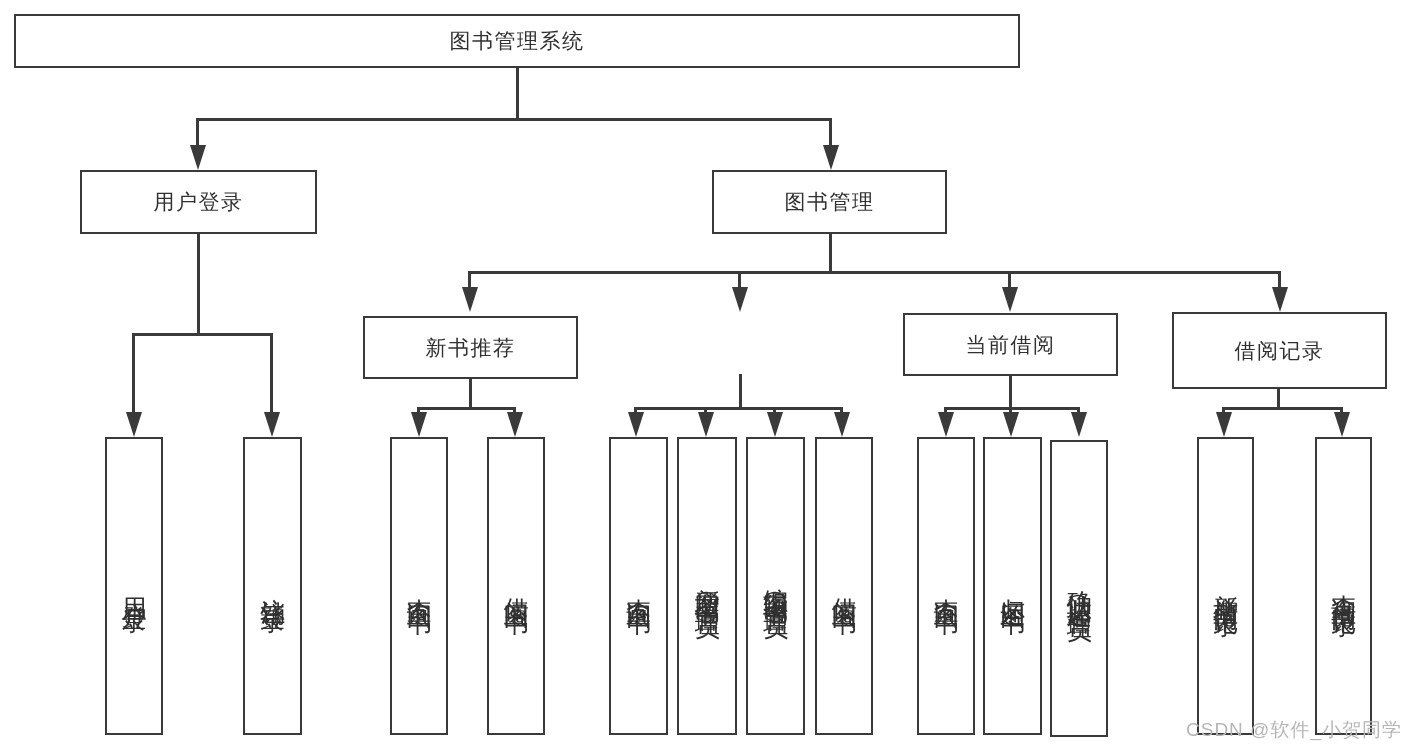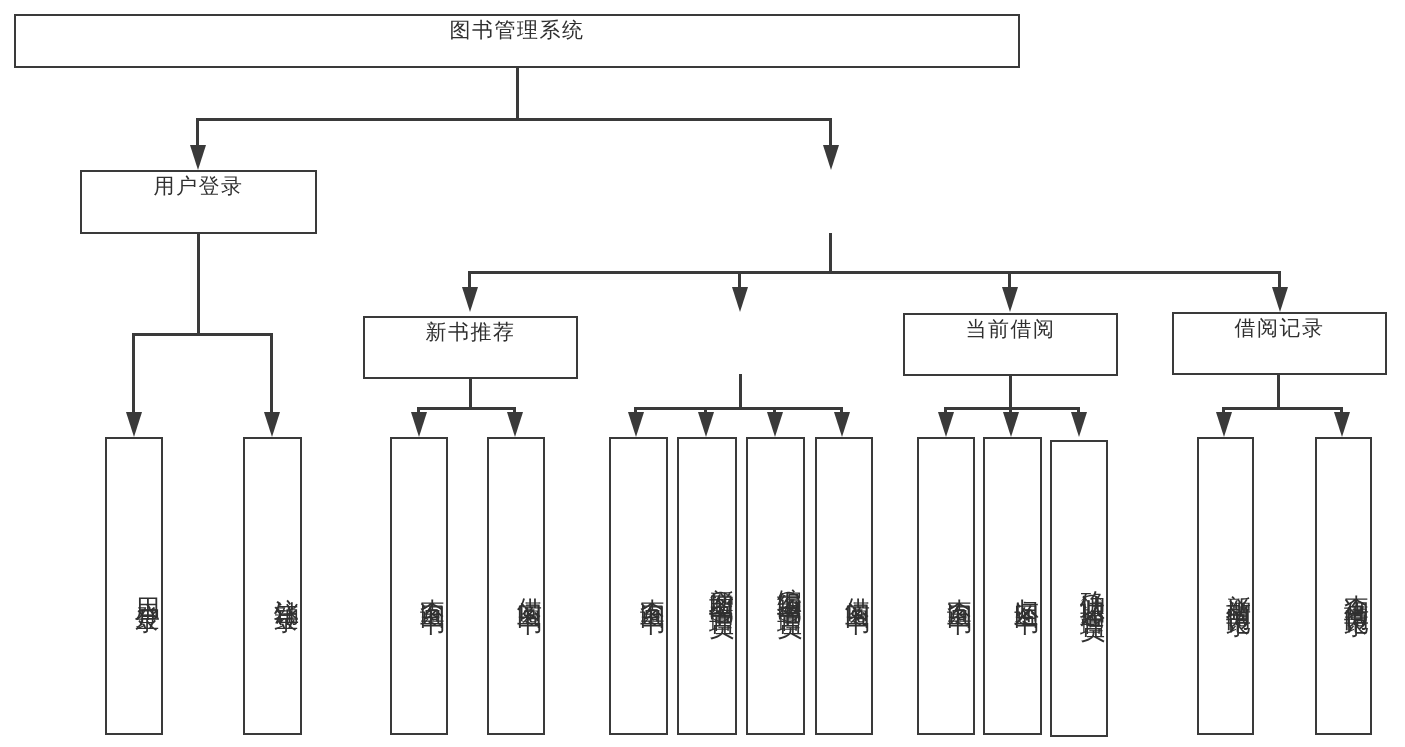--- a/index.html
+++ b/index.html
@@ -8,21 +8,21 @@
     --text:#303030;
     --bg:#ffffff;
     --watermark:#b6b6b6;
   }
   html,body{margin:0;padding:0;background:var(--bg);}
   body{font-family:"Liberation Sans","DejaVu Sans",sans-serif;}
   #canvas{position:relative;width:1405px;height:747px;background:var(--bg);overflow:hidden;}
   .box{
     position:absolute;box-sizing:border-box;
     border:2.5px solid var(--border);background:var(--bg);
-    display:flex;align-items:flex-start;justify-content:center;
+    display:flex;align-items:center;justify-content:center;
     color:var(--text);
   }
   .hbox{font-size:21px;letter-spacing:1.5px;}
   .vbox{
     writing-mode:vertical-rl;text-orientation:mixed;
     font-size:25px;letter-spacing:4px;line-height:1.1;
   }
   .line{position:absolute;background:var(--line);}
   .ahead{
     position:absolute;width:0;height:0;
@@ -105,28 +105,31 @@
   <div class="line" style="left:1340px;top:407px;width:3px;height:8px"></div>
   <div class="ahead" style="left:1334px;top:412px"></div>
 
   <div class="box hbox" style="left:14px;top:14px;width:1006px;height:54px">
     <span>图书管理系统</span>
   </div>
 
   <div class="box hbox" style="left:80px;top:170px;width:237px;height:64px">
     <span>用户登录</span>
   </div>
+  <div class="box hbox" style="left:712px;top:170px;width:235px;height:64px">
+    <span>图书管理</span>
+  </div>
 
   <div class="box hbox" style="left:363px;top:316px;width:215px;height:63px">
     <span>新书推荐</span>
   </div>
   <div class="box hbox" style="left:903px;top:313px;width:215px;height:63px">
     <span>当前借阅</span>
   </div>
-  <div class="box hbox" style="left:1172px;top:312px;width:215px;height:63px">
+  <div class="box hbox" style="left:1172px;top:312px;width:215px;height:77px">
     <span>借阅记录</span>
   </div>
 
   <div class="box vbox" style="left:105px;top:437px;width:58px;height:298px">
     <span>用户登录</span>
   </div>
   <div class="box vbox" style="left:243px;top:437px;width:59px;height:298px">
     <span>注销登录</span>
   </div>
 
@@ -160,14 +163,15 @@
     <span>确认归还（管理员）</span>
   </div>
 
   <div class="box vbox" style="left:1197px;top:437px;width:57px;height:298px">
     <span>新增借阅记录</span>
   </div>
   <div class="box vbox" style="left:1315px;top:437px;width:57px;height:298px">
     <span>查询借阅记录</span>
   </div>
 
+  <div class="watermark">CSDN @软件_小贺同学</div>
 
 </div>
 
 </body></html>

